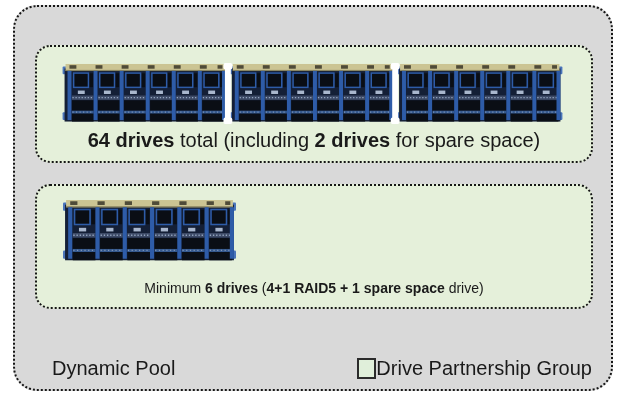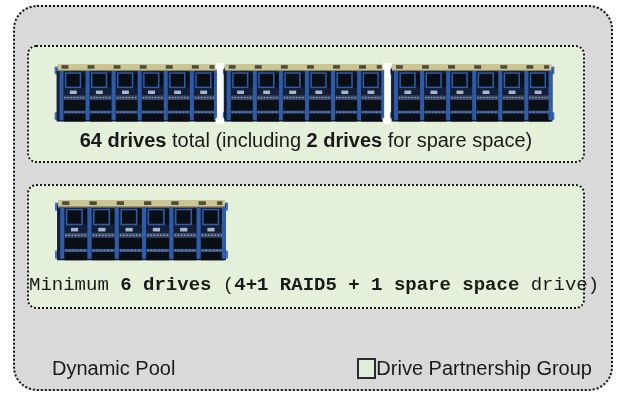--- a/index.html
+++ b/index.html
@@ -17,42 +17,42 @@
   .pool-box {
     position: absolute;
     left: 13px; top: 5px;
     width: 596px; height: 382px;
     background: var(--pool-bg, #d9d9d9);
     border: 2px dotted var(--pool-border, #161616);
     border-radius: 24px;
   }
   .group-box {
     position: absolute;
-    left: 12px;
+    left: 20px;
     width: 554px;
     background: var(--group-bg, #e5f0da);
     border: 2px dotted var(--pool-border, #161616);
-    border-radius: 9px;
+    border-radius: 15px;
   }
   .group-top    { top: 38px;  height: 114px; }
   .group-bottom { top: 177px; height: 121px; }
 
   .drive-strip  { position: absolute; left: 24px; top: 16px; }
   .drive-single { position: absolute; left: 26px; top: 13px; }
 
   .caption {
     position: absolute;
     left: 0; right: 0;
     text-align: center;
     font-size: 20px;
     color: var(--text, #1a1a1a);
     white-space: nowrap;
   }
   .group-top .caption    { bottom: 9px; }
-  .group-bottom .caption { bottom: 11px; font-size: 19px; font-family: Liberation Mono, monospace; }
+  .group-bottom .caption { bottom: 11px; font-size: 14px; }
   .caption b { font-weight: bold; }
 
   .footer {
     position: absolute;
     left: 37px; right: 19px; top: 350px;
     height: 26px;
     display: flex;
     justify-content: space-between;
     align-items: flex-start;
     font-size: 20px;

